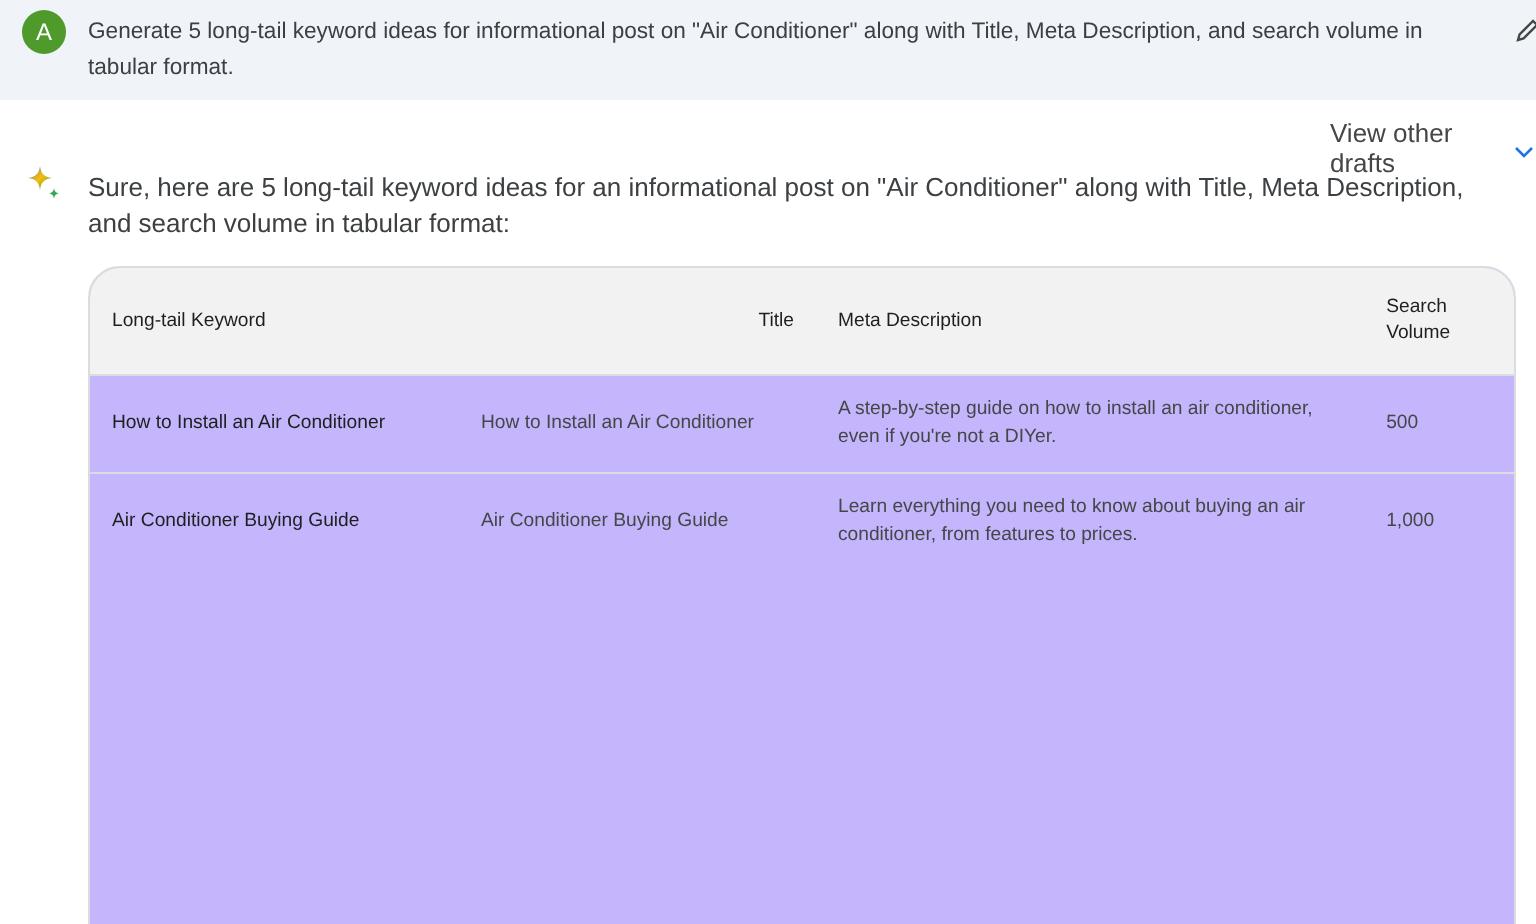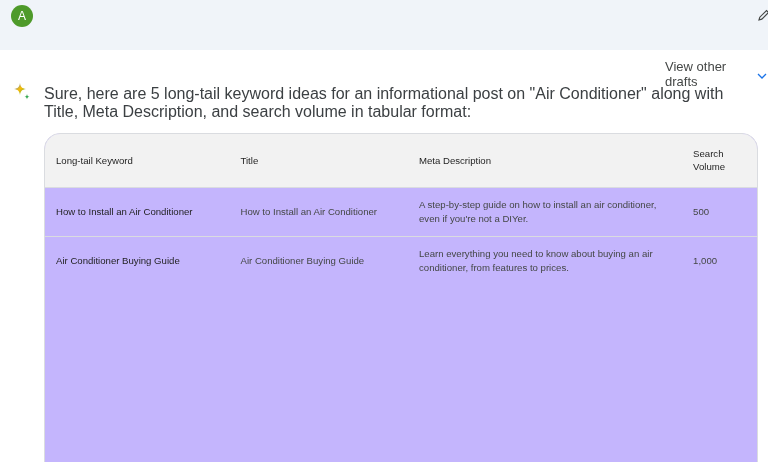--- a/index.html
+++ b/index.html
@@ -65,21 +65,21 @@
     }
     .sparkle-icon {
       position: absolute;
       left: 12px; top: 82px;
       width: 20px; height: 20px;
     }
     .response-intro {
       position: absolute;
       left: 44px; top: 85px;
       width: 700px;
-      font-size: 16px;
+      font-size: 13px;
       line-height: 18px;
       color: #3c4043;
     }
     .table-wrap {
       position: absolute;
       left: 44px; top: 133px;
       width: 714px;
       height: 396px;
       border: 1px solid #dadce0;
       border-radius: 16px;
@@ -106,21 +106,21 @@
     td {
       padding: 0 11px;
       line-height: 14px;
       vertical-align: middle;
       border-top: 1px solid #dadce0;
       height: 49.4px;
     }
     td.kw { color: #1f1f1f; }
     td.title, td.meta, td.vol { color: #444746; }
     .col-kw { width: 185px; }
-    .col-title { width: 179px; }
+    .col-title { width: 179px; text-align: right; }
     .col-meta { width: 275px; }
     .col-vol { width: 75px; }
     .table-footer {
       position: absolute;
       left: 0; bottom: 0;
       width: 100%;
       height: 26px;
       background: #f2f2f2;
       border-top: 3px solid #0ea5e9;
     }
@@ -136,20 +136,21 @@
     }
     .sheets-icon {
       width: 13px; height: 13px;
     }
   </style>
 </head>
 <body>
 
 <div class="prompt-bar">
   <div class="avatar">A</div>
+  <div class="prompt-text">Generate 5 long-tail keyword ideas for informational post on "Air Conditioner" along with Title, Meta Description, and search volume in tabular format.</div>
   <span class="edit-icon">
     <svg viewBox="0 0 14 14" width="14" height="14">
       <path d="M2 12 L2.8 9.2 L9.5 2.5 L11.5 4.5 L4.8 11.2 Z" fill="none" stroke="#444746" stroke-width="1.2"></path>
     </svg>
   </span>
 </div>
 
 <div class="response-card"></div>
 
 <div class="view-drafts">

